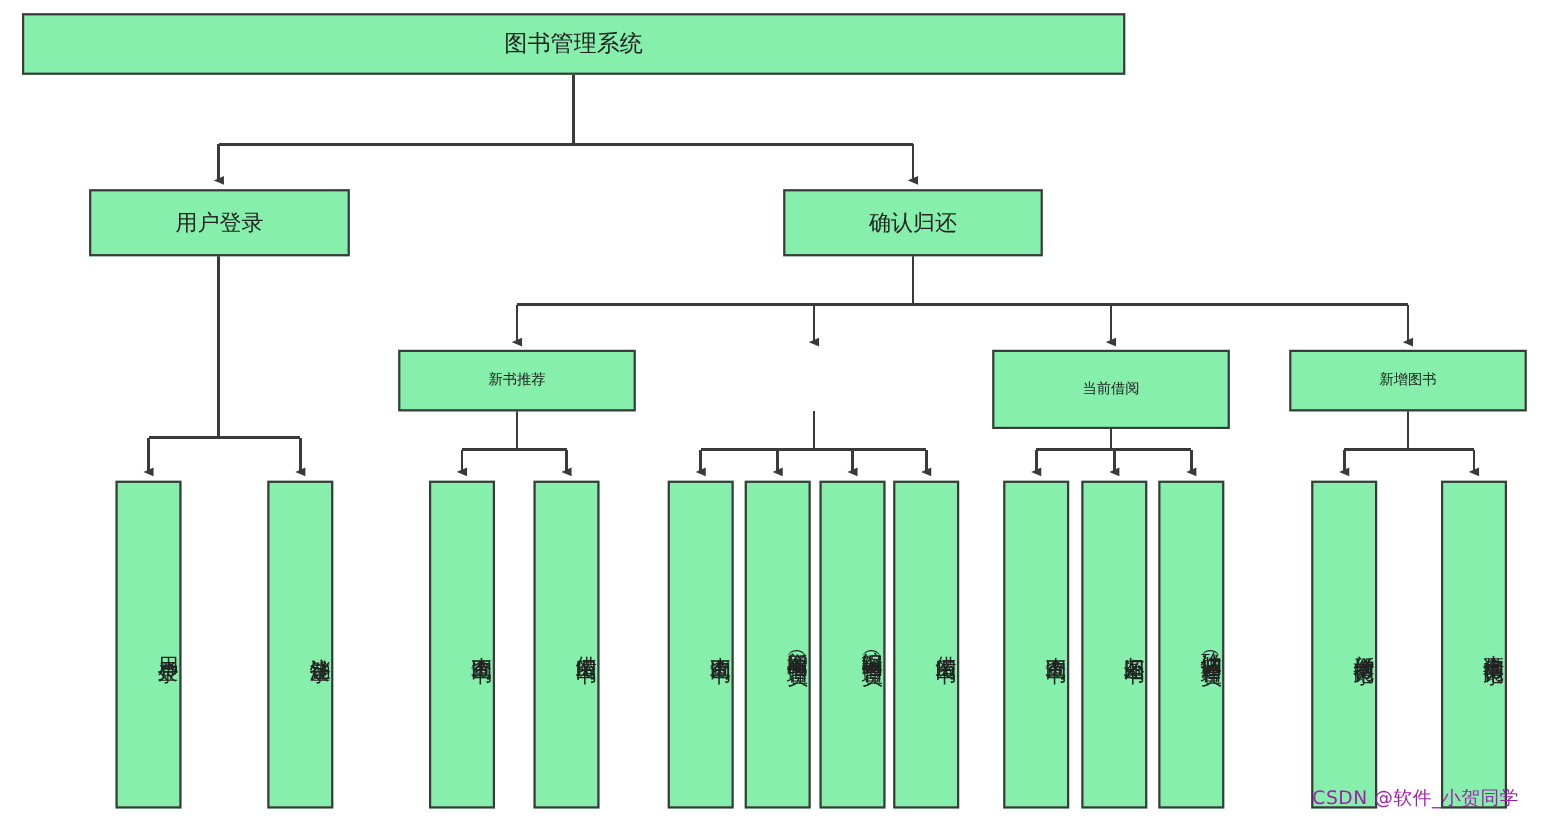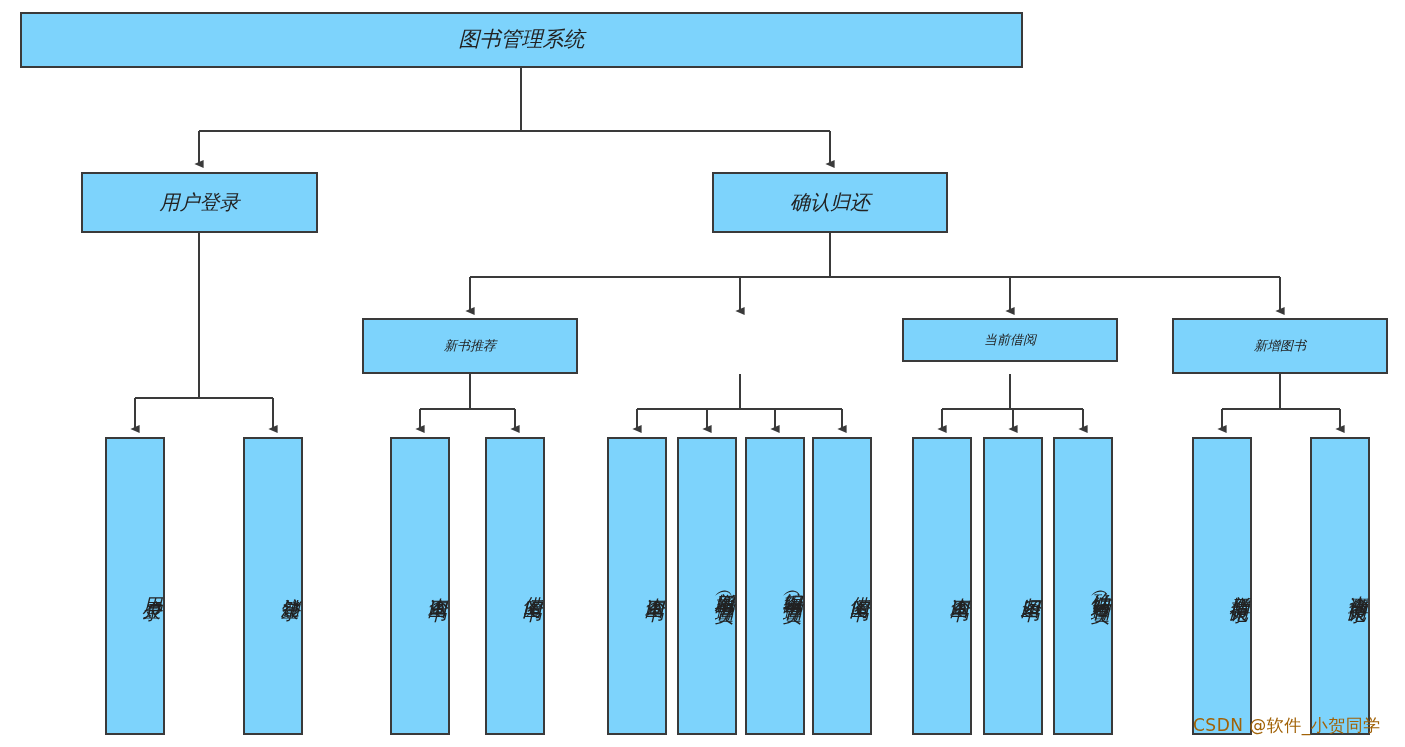--- a/index.html
+++ b/index.html
@@ -16,29 +16,28 @@
   }
   #wires{
     position:absolute;
     left:0; top:0;
     width:1405px; height:747px;
     pointer-events:none;
   }
   .node{
     position:absolute;
     box-sizing:border-box;
-    background:#7dd3fc;
+    background:#86efac;
     border:2px solid #3a3a3a;
     display:flex;
     align-items:center;
     justify-content:center;
     color:#222222;
     line-height:1.12;
     z-index:2;
-    font-style:italic;
   }
   .node.root{ font-size:21px; }
   .node.lvl2{ font-size:20px; }
   .node.lvl3{ font-size:13px; }
   .node.leaf{
     font-size:19px;
     writing-mode:vertical-rl;
     text-orientation:upright;
     letter-spacing:2px;
     padding:10px 0;
@@ -49,21 +48,21 @@
     writing-mode:vertical-rl;
     text-orientation:upright;
     white-space:nowrap;
     display:block;
   }
   .watermark{
     position:absolute;
     left:1193px;
     top:714px;
     font-size:17px;
-    color:#a16207;
+    color:#a21caf;
     letter-spacing:0.5px;
     white-space:nowrap;
     z-index:3;
     font-family:"DejaVu Sans","Liberation Sans",sans-serif;
   }
 </style>
 </head>
 <body>
 
 <div id="canvas">
@@ -126,21 +125,21 @@
   <div class="node lvl2" style="left:81px;top:172px;width:237px;height:61px;">
     <span>用户登录</span>
   </div>
   <div class="node lvl2" style="left:712px;top:172px;width:236px;height:61px;">
     <span>确认归还</span>
   </div>
 
   <div class="node lvl3" style="left:362px;top:318px;width:216px;height:56px;">
     <span>新书推荐</span>
   </div>
-  <div class="node lvl3" style="left:902px;top:318px;width:216px;height:44px;">
+  <div class="node lvl3" style="left:902px;top:318px;width:216px;height:72px;">
     <span>当前借阅</span>
   </div>
   <div class="node lvl3" style="left:1172px;top:318px;width:216px;height:56px;">
     <span>新增图书</span>
   </div>
 
   <div class="node leaf" style="left:105px;top:437px;width:60px;height:298px;">
     <span class="vtext">用户登录</span>
   </div>
   <div class="node leaf" style="left:243px;top:437px;width:60px;height:298px;">

